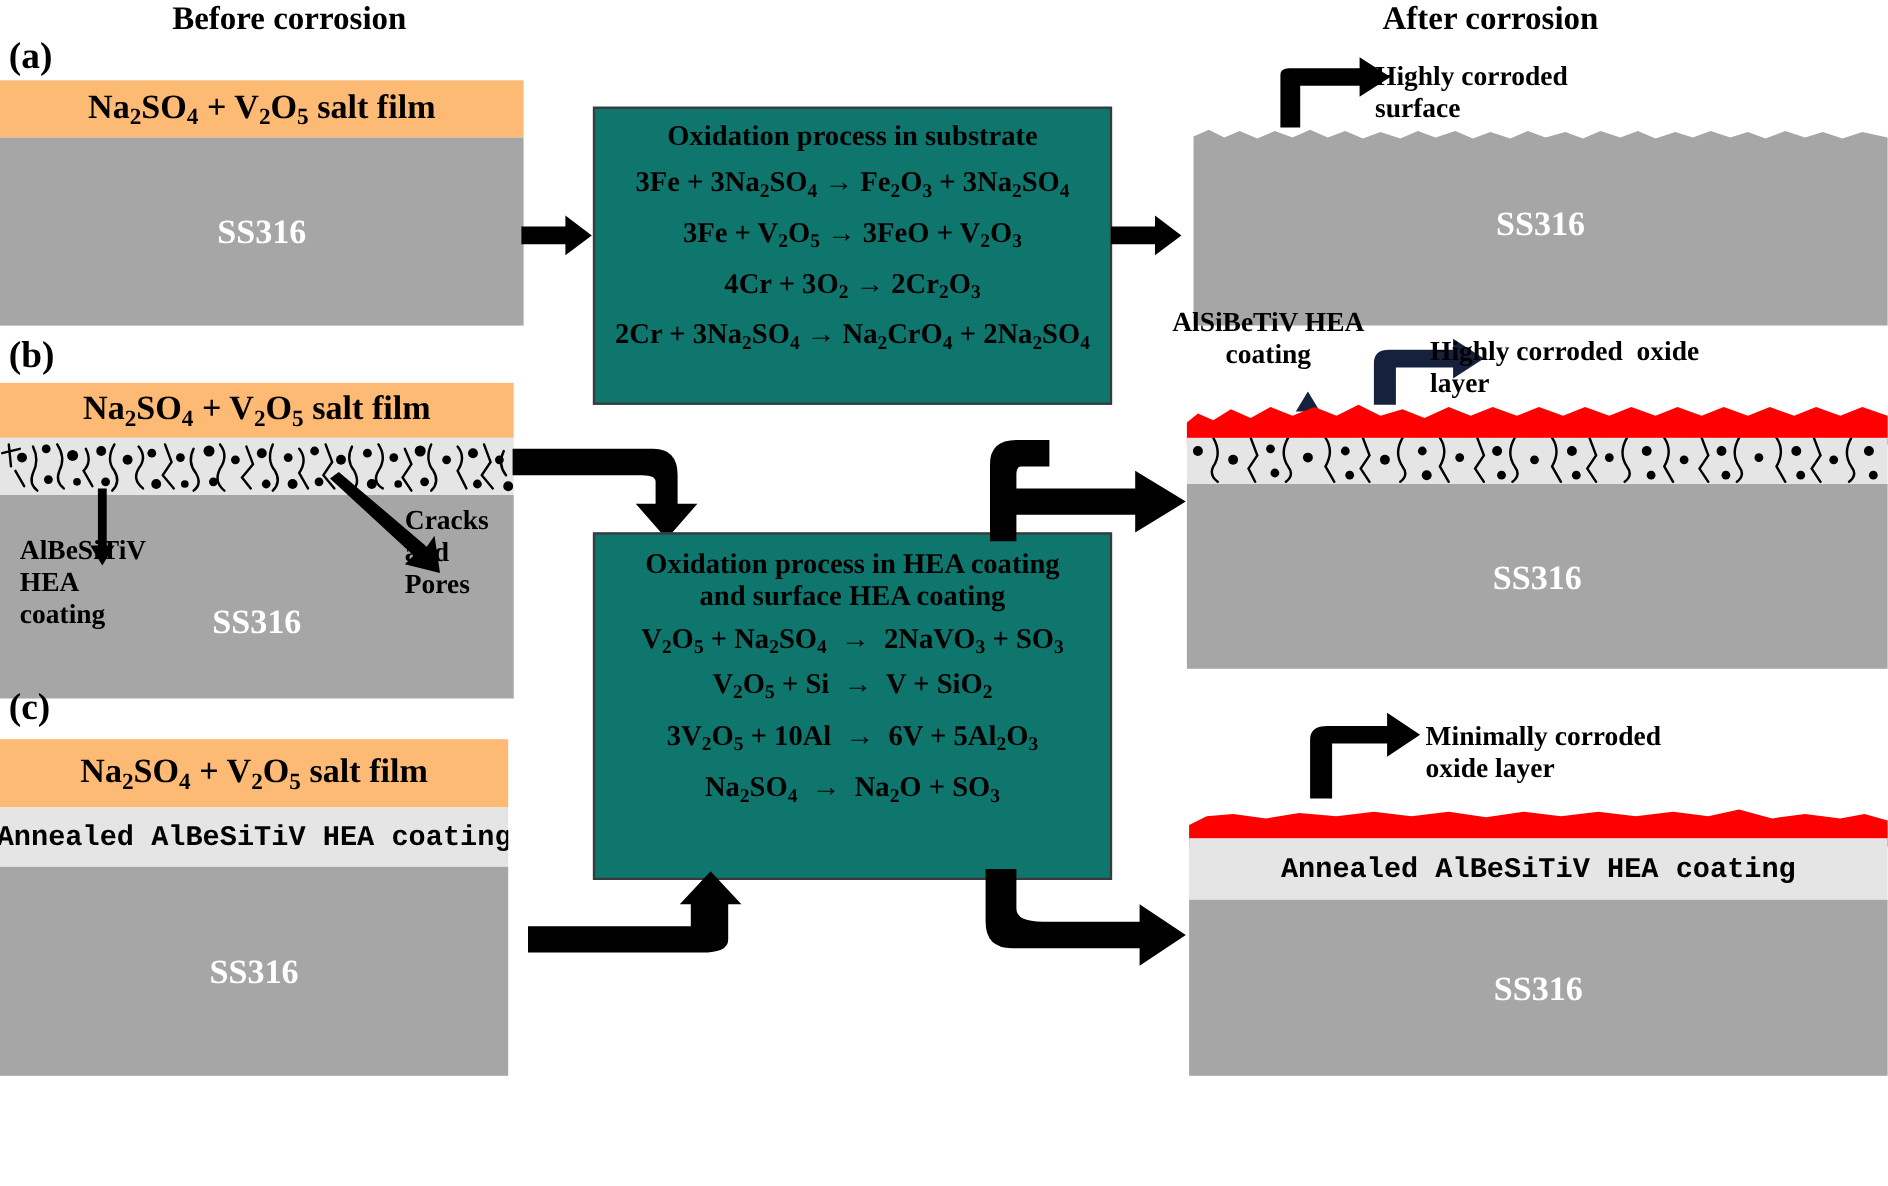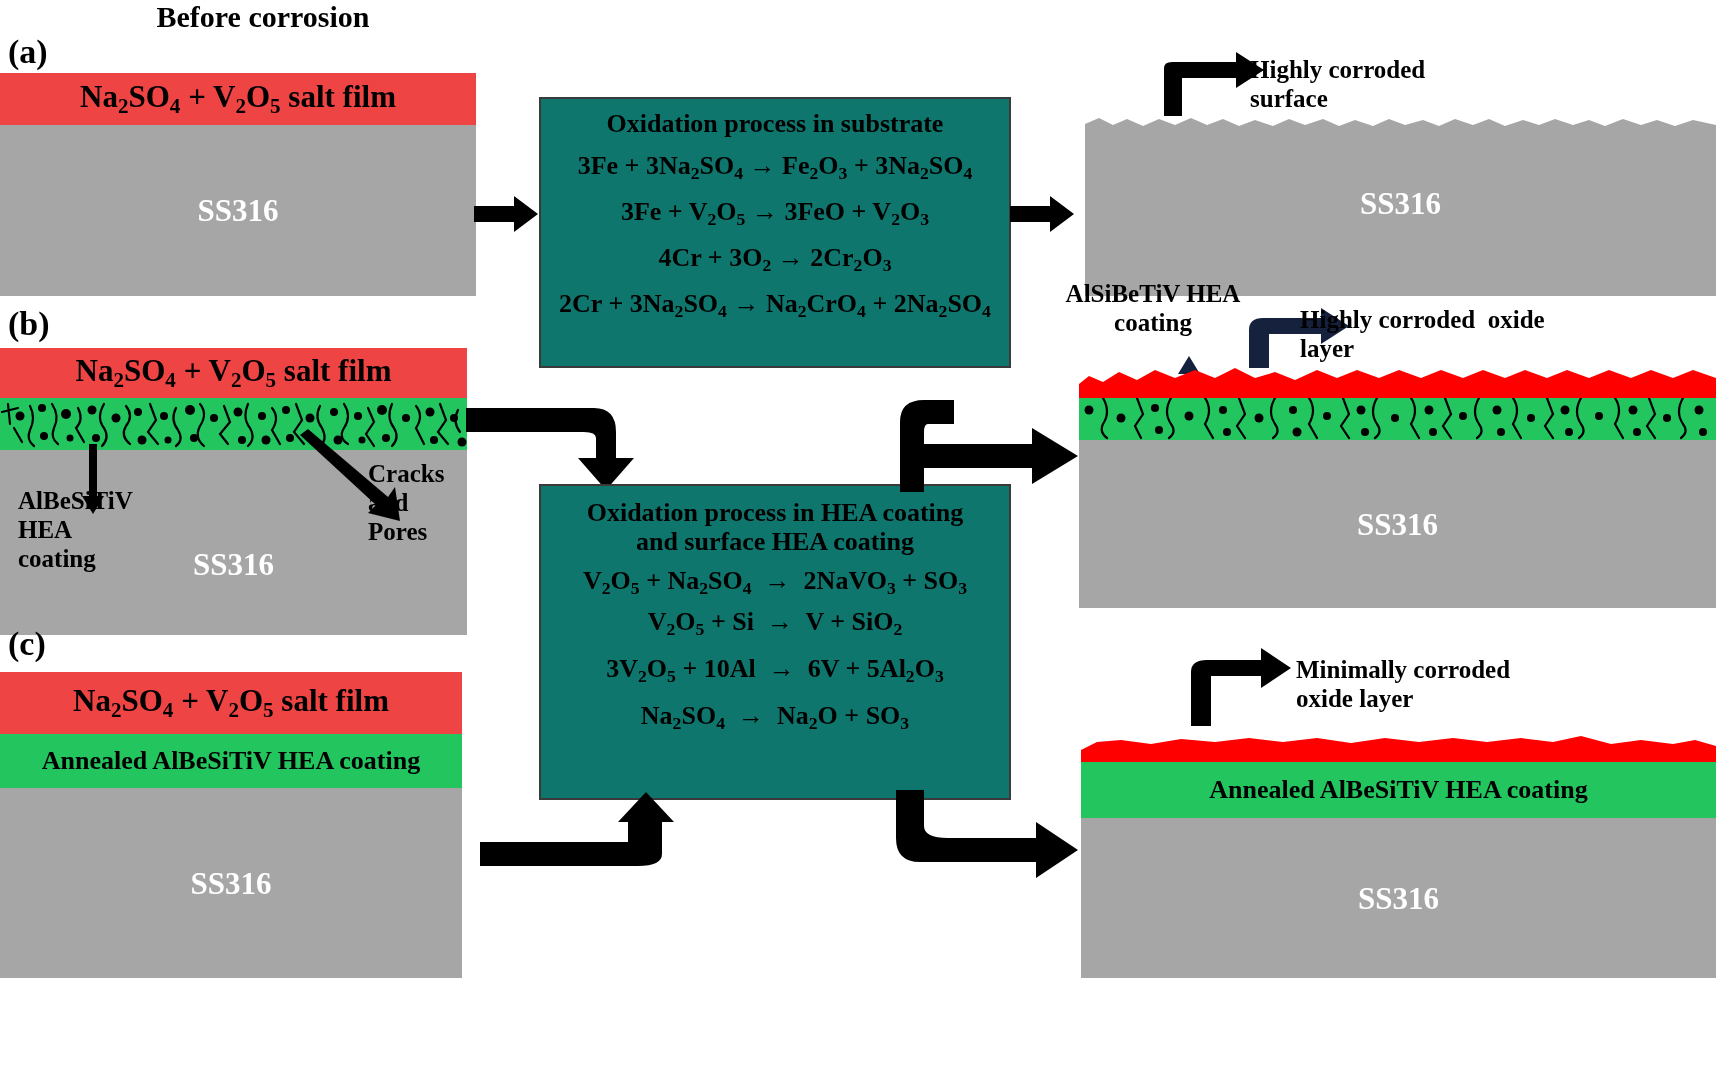--- a/index.html
+++ b/index.html
@@ -40,27 +40,28 @@
   
   .layer {
     position: absolute;
     box-sizing: border-box;
     display: flex;
     align-items: center;
     justify-content: center;
     overflow: hidden;
   }
   .salt {
-    background: #ef4444;
+    background: #fdba74;
   }
   .substrate {
     background: #a6a6a6;
   }
   .coating-green {
-    background: #22c55e;
+    background: #e5e5e5;
+    font-family: Liberation Mono, monospace;
   }
 
   .layer-text {
     font-weight: bold;
     font-size: 29px;
     color: #000;
     white-space: nowrap;
     line-height: 1;
   }
   .layer-text.white { color: #ffffff; }
@@ -107,20 +108,21 @@
 
   svg { display: block; overflow: visible; }
   .arrow-blk { fill: #000000; }
 </style>
 </head>
 <body>
 
 <div class="root">
 
   <div class="col-title abs" style="left:133px; top:0px; width:260px;">Before corrosion</div>
+  <div class="col-title abs" style="left:1225px; top:0px; width:260px;">After corrosion</div>
 
   <div class="panel-letter abs" style="left:8px; top:33px;">(a)</div>
 
   <div class="layer salt" style="left:0px; top:73px; width:476px; height:52px;">
     <span class="layer-text sub-big">Na<sub>2</sub>SO<sub>4</sub> + V<sub>2</sub>O<sub>5</sub> salt film</span>
   </div>
   <div class="layer substrate" style="left:0px; top:125px; width:476px; height:171px;">
     <span class="layer-text white sub-big">SS316</span>
   </div>
 

